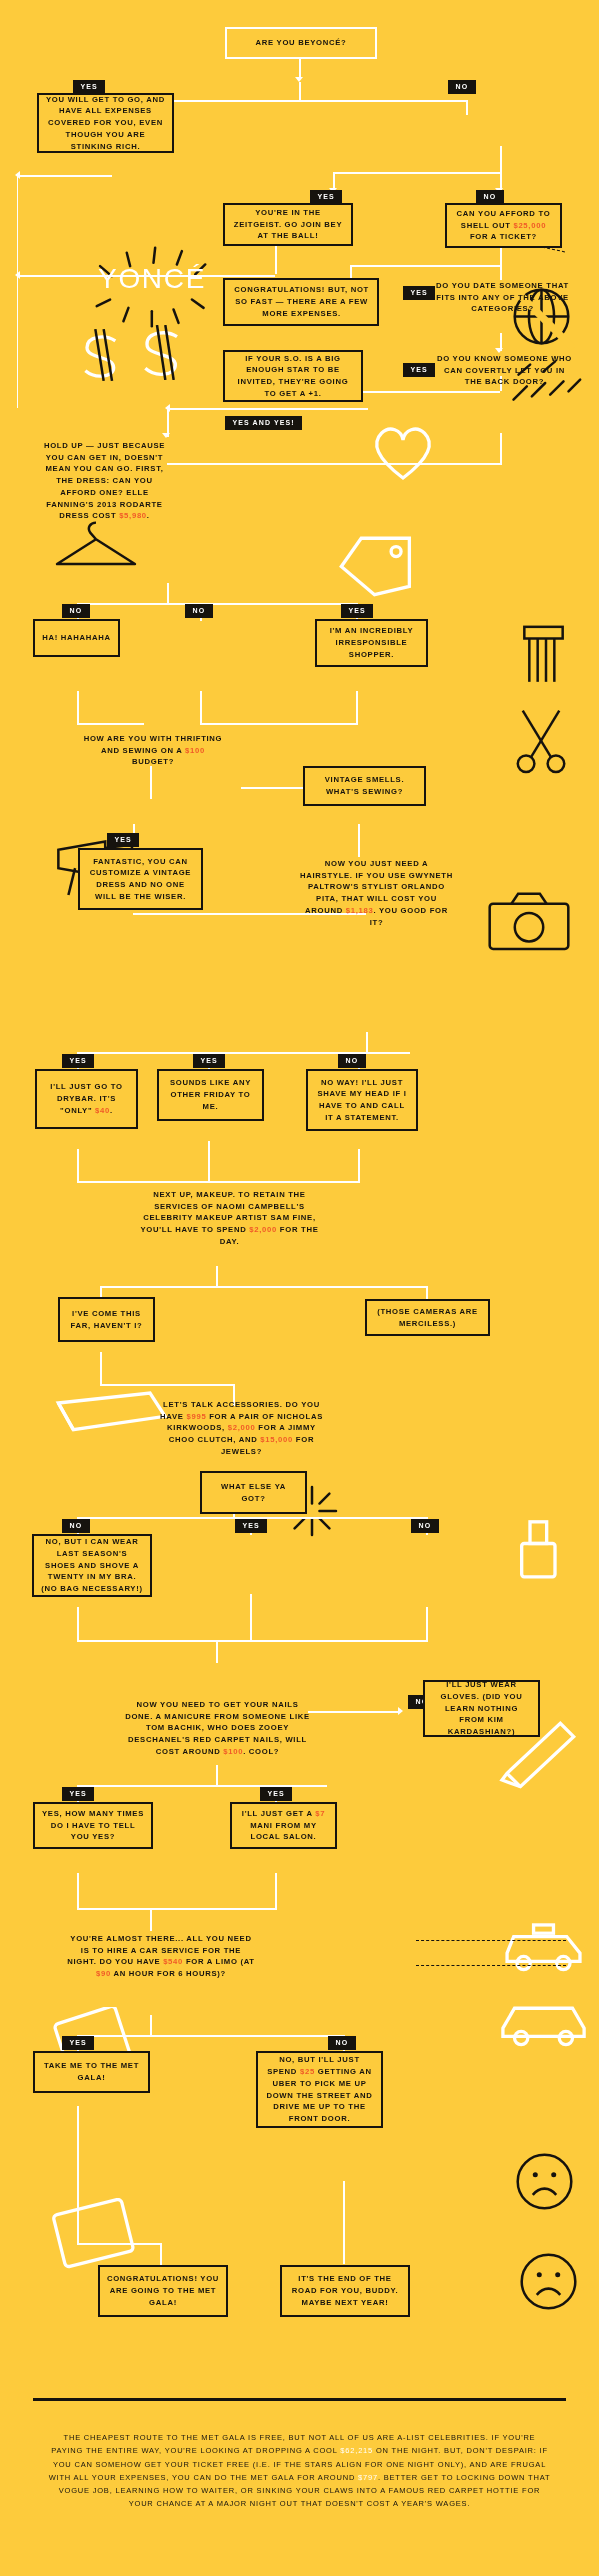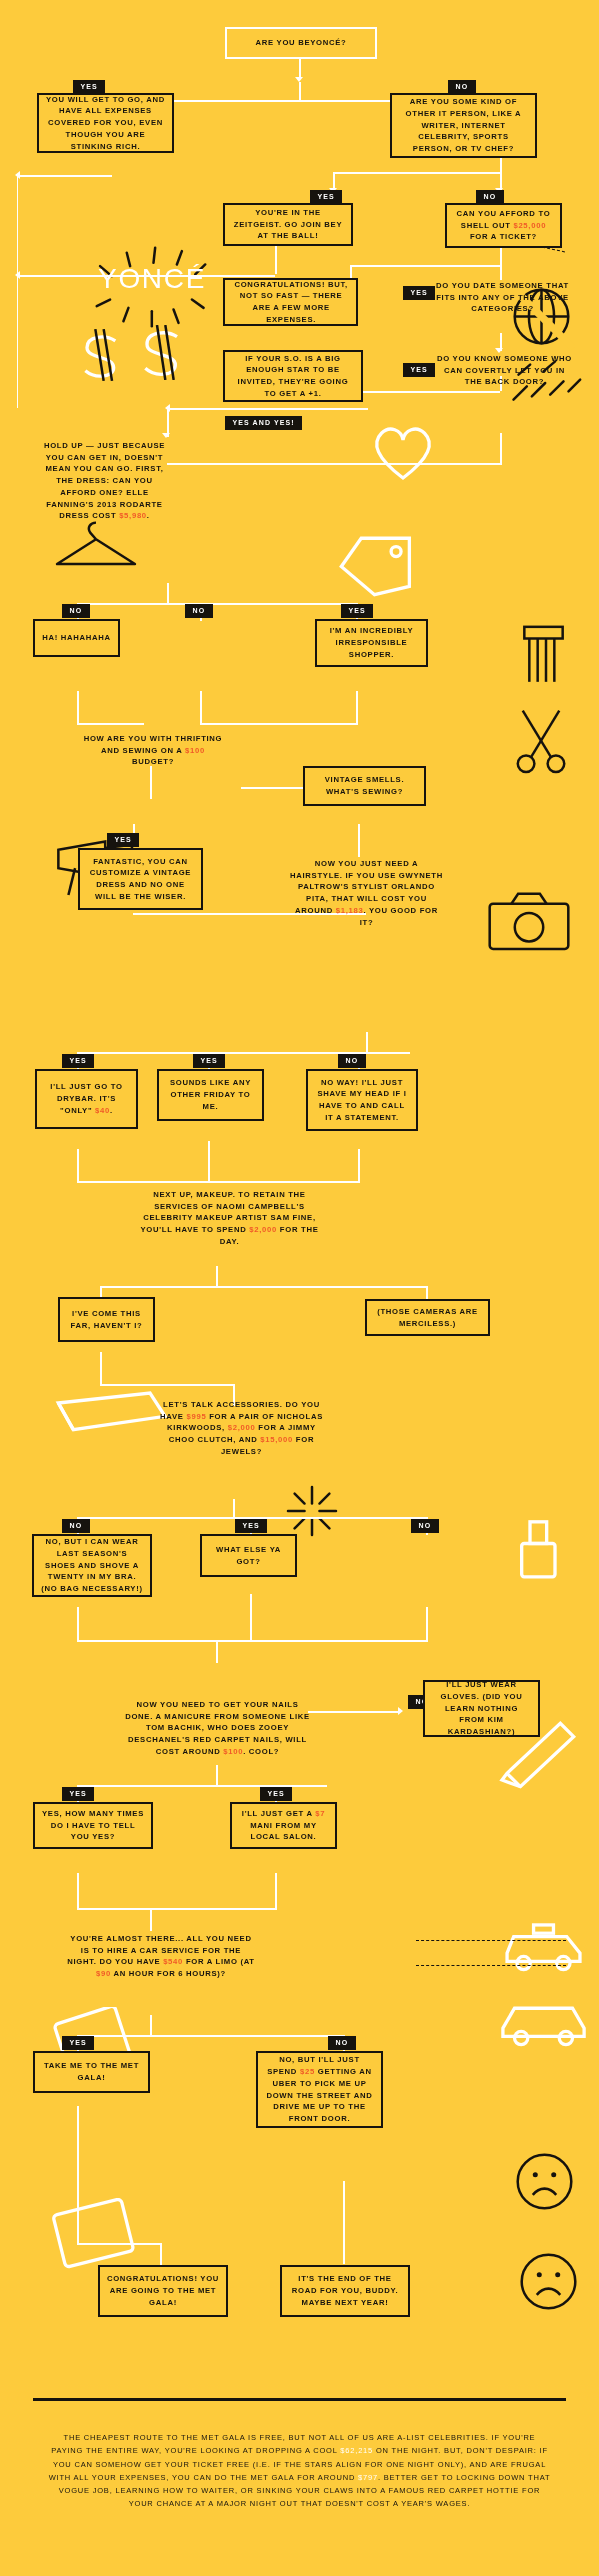--- a/index.html
+++ b/index.html
@@ -388,35 +388,32 @@
   <div class="node white" style="left:225px; top:27px; width:152px; height:32px;">
     <span class="txt">ARE YOU BEYONCÉ?</span>
   </div>
 
   <div class="tag" style="left:73px; top:80px;">YES</div>
   <div class="node" style="left:37px; top:93px; width:137px; height:60px;">
     <span class="txt">YOU WILL GET TO GO, AND HAVE ALL EXPENSES COVERED FOR YOU, EVEN THOUGH YOU ARE STINKING RICH.</span>
   </div>
 
   <div class="tag" style="left:448px; top:80px;">NO</div>
-  <div class="node" style="left:390px; top:93px; width:147px; height:65px;">
-    <span class="txt">ARE YOU SOME KIND OF OTHER IT PERSON, LIKE A WRITER, INTERNET CELEBRITY, SPORTS PERSON, OR TV CHEF?</span>
-  </div>
 
   <div class="tag" style="left:310px; top:190px;">YES</div>
   <div class="node" style="left:223px; top:203px; width:130px; height:43px;">
     <span class="txt">YOU'RE IN THE ZEITGEIST. GO JOIN BEY AT THE BALL!</span>
   </div>
 
   <div class="tag" style="left:476px; top:190px;">NO</div>
   <div class="node" style="left:445px; top:203px; width:117px; height:45px;">
     <span class="txt"><span>CAN YOU AFFORD TO SHELL OUT </span><span class="money">$25,000</span><span> FOR A TICKET?</span></span>
   </div>
 
-  <div class="node" style="left:223px; top:278px; width:135px; height:48px;padding-left:8px;">
+  <div class="node" style="left:223px; top:278px; width:156px; height:48px;padding-left:8px;">
     <span class="txt">CONGRATULATIONS! BUT, NOT SO FAST — THERE ARE A FEW MORE EXPENSES.</span>
   </div>
   <div class="tag" style="left:403px; top:286px;">YES</div>
 
   <div class="plain" style="left:436px; top:280px; width:133px;">DO YOU DATE SOMEONE THAT FITS INTO ANY OF THE ABOVE CATEGORIES?</div>
 
   <div class="node" style="left:223px; top:350px; width:140px; height:52px;">
     <span class="txt">IF YOUR S.O. IS A BIG ENOUGH STAR TO BE INVITED, THEY'RE GOING TO GET A +1.</span>
   </div>
   <div class="tag" style="left:403px; top:363px;">YES</div>
@@ -442,21 +439,21 @@
 
   <div class="node" style="left:303px; top:766px; width:123px; height:40px;">
     <span class="txt">VINTAGE SMELLS. WHAT'S SEWING?</span>
   </div>
 
   <div class="tag" style="left:107px; top:833px;">YES</div>
   <div class="node" style="left:78px; top:848px; width:125px; height:62px;">
     <span class="txt">FANTASTIC, YOU CAN CUSTOMIZE A VINTAGE DRESS AND NO ONE WILL BE THE WISER.</span>
   </div>
 
-  <div class="plain" style="left:289px; top:858px; width:155px;"><span>NOW YOU JUST NEED A HAIRSTYLE. IF YOU USE GWYNETH PALTROW'S STYLIST ORLANDO PITA, THAT WILL COST YOU AROUND </span><span class="money">$1,183</span><span>. YOU GOOD FOR IT?</span></div>
+  <div class="plain" style="left:299px; top:858px; width:155px;"><span>NOW YOU JUST NEED A HAIRSTYLE. IF YOU USE GWYNETH PALTROW'S STYLIST ORLANDO PITA, THAT WILL COST YOU AROUND </span><span class="money">$1,183</span><span>. YOU GOOD FOR IT?</span></div>
 
   <div class="tag" style="left:62px; top:1054px;">YES</div>
   <div class="node" style="left:35px; top:1069px; width:103px; height:60px;">
     <span class="txt"><span>I'LL JUST GO TO DRYBAR. IT'S "ONLY" </span><span class="money">$40</span><span>.</span></span>
   </div>
 
   <div class="tag" style="left:193px; top:1054px;">YES</div>
   <div class="node" style="left:157px; top:1069px; width:107px; height:52px;">
     <span class="txt">SOUNDS LIKE ANY OTHER FRIDAY TO ME.</span>
   </div>
@@ -476,21 +473,21 @@
   </div>
 
   <div class="plain" style="left:153px; top:1399px; width:177px;"><span>LET'S TALK ACCESSORIES. DO YOU HAVE </span><span class="money">$995</span><span> FOR A PAIR OF NICHOLAS KIRKWOODS, </span><span class="money">$2,000</span><span> FOR A JIMMY CHOO CLUTCH, AND </span><span class="money">$15,000</span><span> FOR JEWELS?</span></div>
 
   <div class="tag" style="left:62px; top:1519px;">NO</div>
   <div class="node" style="left:32px; top:1534px; width:120px; height:63px;">
     <span class="txt">NO, BUT I CAN WEAR LAST SEASON'S SHOES AND SHOVE A TWENTY IN MY BRA. (NO BAG NECESSARY!)</span>
   </div>
 
   <div class="tag" style="left:235px; top:1519px;">YES</div>
-  <div class="node" style="left:200px; top:1534px; width:97px; height:43px;">
+  <div class="node" style="left:200px; top:1471px; width:107px; height:43px;">
     <span class="txt">WHAT ELSE YA GOT?</span>
   </div>
 
   <div class="tag" style="left:411px; top:1519px;">NO</div>
 
   <div class="plain" style="left:125px; top:1699px; width:185px;"><span>NOW YOU NEED TO GET YOUR NAILS DONE. A MANICURE FROM SOMEONE LIKE TOM BACHIK, WHO DOES ZOOEY DESCHANEL'S RED CARPET NAILS, WILL COST AROUND </span><span class="money">$100</span><span>. COOL?</span></div>
 
   <div class="tag" style="left:408px; top:1695px;">NO</div>
   <div class="node" style="left:423px; top:1680px; width:117px; height:57px;">
     <span class="txt">I'LL JUST WEAR GLOVES. (DID YOU LEARN NOTHING FROM KIM KARDASHIAN?)</span>

